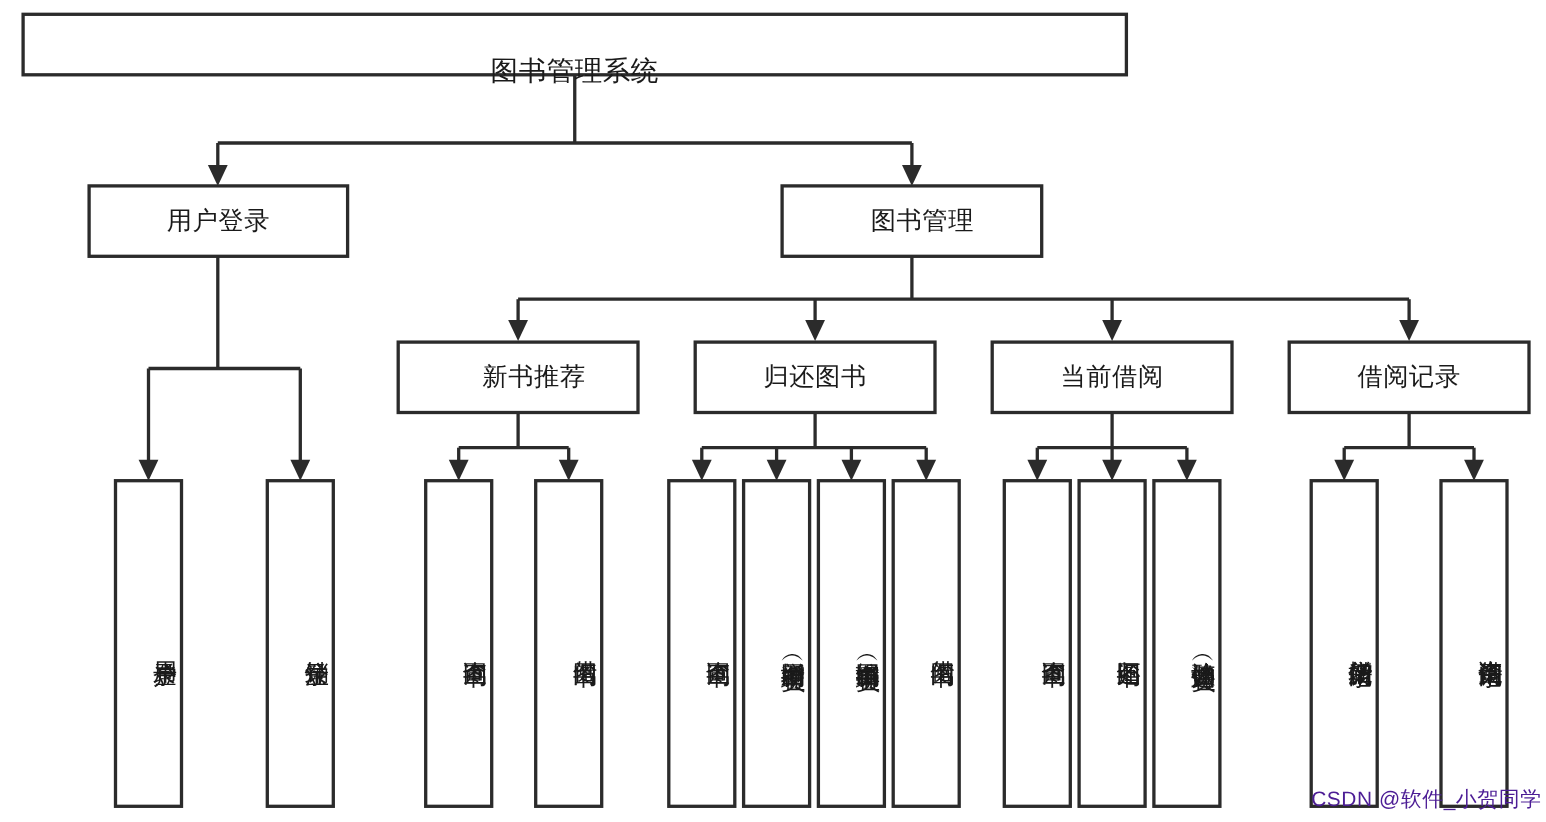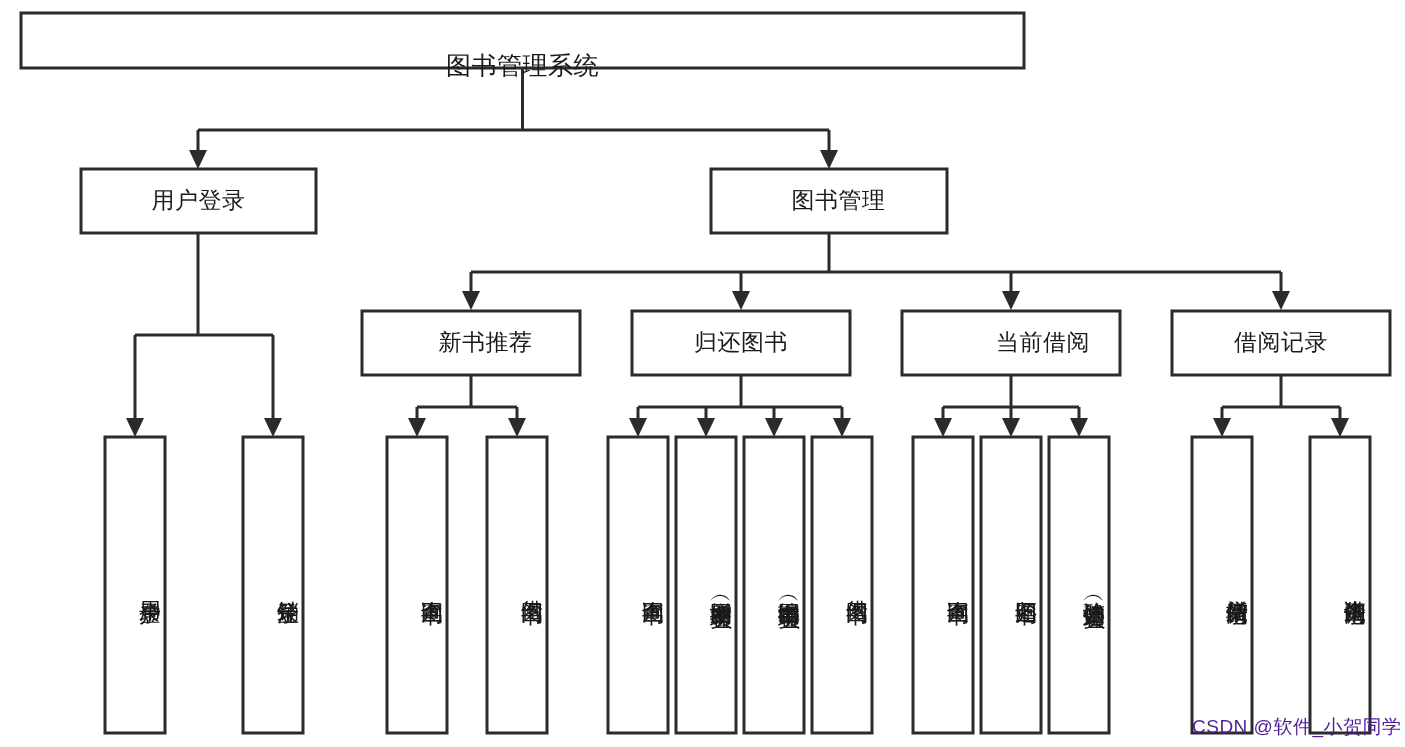--- a/index.html
+++ b/index.html
@@ -185,21 +185,21 @@
     <rect class="node-rect" x="1310" y="437" width="60" height="296"></rect>
   </svg>
 
   <div class="node-label-h" style="left:21px; top:13px; width:1003px; height:55px; font-size:25px;margin-top:24px;">图书管理系统</div>
 
   <div class="node-label-h" style="left:81px; top:169px; width:235px; height:64px;">用户登录</div>
   <div class="node-label-h" style="left:711px; top:169px; width:255px; height:64px;">图书管理</div>
 
   <div class="node-label-h" style="left:362px; top:311px; width:247px; height:64px;">新书推荐</div>
   <div class="node-label-h" style="left:632px; top:311px; width:218px; height:64px;">归还图书</div>
-  <div class="node-label-h" style="left:902px; top:311px; width:218px; height:64px;padding-left:32px;">当前借阅</div>
+  <div class="node-label-h" style="left:902px; top:311px; width:218px; height:64px;">当前借阅</div>
   <div class="node-label-h" style="left:1172px; top:311px; width:218px; height:64px;">借阅记录</div>
 
   <div class="node-label-v" style="left:105px; top:505px; width:60px; height:160px;">用户登录</div>
   <div class="node-label-v" style="left:243px; top:505px; width:60px; height:160px;">注销登录</div>
 
   <div class="node-label-v" style="left:387px; top:505px; width:60px; height:160px;">查询图书</div>
   <div class="node-label-v" style="left:487px; top:505px; width:60px; height:160px;">借阅图书</div>
 
   <div class="node-label-v" style="left:608px; top:505px; width:60px; height:160px;">查询图书</div>
   <div class="node-label-v" style="left:676px; top:443px; width:60px; height:290px;">新增图书（管理员）</div>

